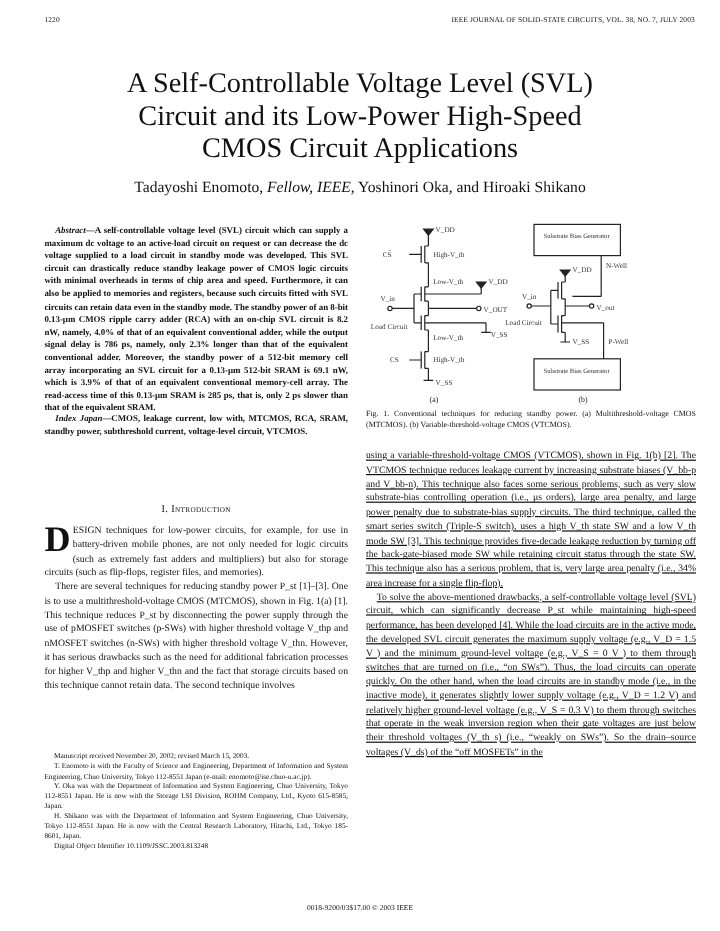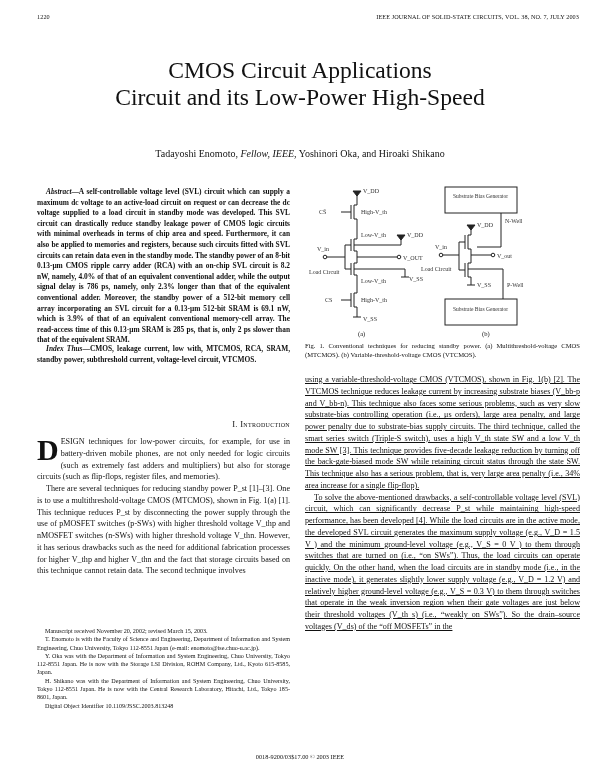--- a/index.html
+++ b/index.html
@@ -1,26 +1,26 @@
 <!DOCTYPE html>
 <html><head>
 <meta charset="utf-8">
 <style>
   html, body { margin:0; padding:0; background:#fff; }
   body { width:600px; height:776px; position:relative; overflow:hidden; font-family:"Liberation Serif", serif; color:#111; }
   .abs { position:absolute; }
   .running-head { top:13px; font-size:6.2px; letter-spacing:0.1px; }
   .title { top:57px; left:0; width:600px; text-align:center; font-size:23.6px; line-height:27px; }
-  .authors { top:148px; left:0; width:600px; text-align:center; font-size:10px; }
+  .authors { top:148px; left:0; width:600px; text-align:center; font-size:13px; }
   .col { font-size:8.1px; line-height:11.75px; text-align:justify; }
   .abstract { left:37px; top:187px; width:253px; font-weight:bold; font-size:7.4px; line-height:10.6px; }
   .abstract i, .idx i { font-weight:bold; font-style:italic; }
   .idx { left:37px; top:344px; width:253px; font-weight:bold; font-size:7.4px; line-height:10.6px; text-indent:9px; }
   .abstract p { margin:0; text-indent:9px; }
-  .sect { left:37px; top:419px; width:253px; text-align:right; font-size:8.6px; letter-spacing:0.3px; }
+  .sect { left:37px; top:419px; width:253px; text-align:center; font-size:8.6px; letter-spacing:0.3px; }
   .sect .sc { font-variant:small-caps; }
   .intro { left:37px; top:436px; width:253px; }
   .intro p { margin:0; text-indent:9px; }
   .dropcap { float:left; font-size:30px; line-height:23px; margin:2px 2px 0 0; font-weight:bold; }
   .footnotes { left:37px; top:627px; width:253px; font-size:6.1px; line-height:8.3px; text-align:justify; }
   .footnotes p { margin:0; text-indent:8px; }
   .fig { left:305px; top:183px; width:275px; height:150px; }
   .caption { left:305px; top:342px; width:275px; font-size:6.6px; line-height:8.7px; text-align:justify; }
   .right { left:305px; top:374px; width:275px;text-decoration:underline; }
   .right p { margin:0; text-indent:9px; }
@@ -28,36 +28,37 @@
   .footer { top:753px; left:0; width:600px; text-align:center; font-size:6.3px; }
   svg text { font-family:"Liberation Serif", serif; }
 </style>
 </head>
 <body>
 
 <div class="abs running-head" style="left:37px;">1220</div>
 <div class="abs running-head" style="right:21px;">IEEE JOURNAL OF SOLID-STATE CIRCUITS, VOL. 38, NO. 7, JULY 2003</div>
 
 <div class="abs title">
+  <div>A Self-Controllable Voltage Level (SVL)</div>
+  <div>Circuit and its Low-Power High-Speed</div>
   <div>CMOS Circuit Applications</div>
-  <div>Circuit and its Low-Power High-Speed</div>
 </div>
 
 <div class="abs authors">
   <span>Tadayoshi Enomoto,</span>
   <i>Fellow, IEEE,</i>
   <span>Yoshinori Oka, and Hiroaki Shikano</span>
 </div>
 
 <div class="abs col abstract">
   <p><i>Abstract</i><span>—A self-controllable voltage level (SVL) circuit which can supply a maximum dc voltage to an active-load circuit on request or can decrease the dc voltage supplied to a load circuit in standby mode was developed. This SVL circuit can drastically reduce standby leakage power of CMOS logic circuits with minimal overheads in terms of chip area and speed. Furthermore, it can also be applied to memories and registers, because such circuits fitted with SVL circuits can retain data even in the standby mode. The standby power of an 8-bit 0.13-μm CMOS ripple carry adder (RCA) with an on-chip SVL circuit is 8.2 nW, namely, 4.0% of that of an equivalent conventional adder, while the output signal delay is 786 ps, namely, only 2.3% longer than that of the equivalent conventional adder. Moreover, the standby power of a 512-bit memory cell array incorporating an SVL circuit for a 0.13-μm 512-bit SRAM is 69.1 nW, which is 3.9% of that of an equivalent conventional memory-cell array. The read-access time of this 0.13-μm SRAM is 285 ps, that is, only 2 ps slower than that of the equivalent SRAM.</span></p>
 </div>
 
 <div class="abs col idx">
-  <i>Index Thus</i><span>—CMOS, leakage current, low with, MTCMOS, RCA, SRAM, standby power, subthreshold current, voltage-level circuit, VTCMOS.</span>
+  <i>Index Japan</i><span>—CMOS, leakage current, low with, MTCMOS, RCA, SRAM, standby power, subthreshold current, voltage-level circuit, VTCMOS.</span>
 </div>
 
 <div class="abs sect">
   <span>I.</span>
   <span class="sc">Introduction</span>
 </div>
 
 <div class="abs col intro">
   <p style="text-indent:0"><span class="dropcap">D</span><span>ESIGN techniques for low-power circuits, for example, for use in battery-driven mobile phones, are not only needed for logic circuits (such as extremely fast adders and multipliers) but also for storage circuits (such as flip-flops, register files, and memories).</span></p>
   <p>There are several techniques for reducing standby power P_st [1]–[3]. One is to use a multithreshold-voltage CMOS (MTCMOS), shown in Fig. 1(a) [1]. This technique reduces P_st by disconnecting the power supply through the use of pMOSFET switches (p-SWs) with higher threshold voltage V_thp and nMOSFET switches (n-SWs) with higher threshold voltage V_thn. However, it has serious drawbacks such as the need for additional fabrication processes for higher V_thp and higher V_thn and the fact that storage circuits based on this technique cannot retain data. The second technique involves</p>

